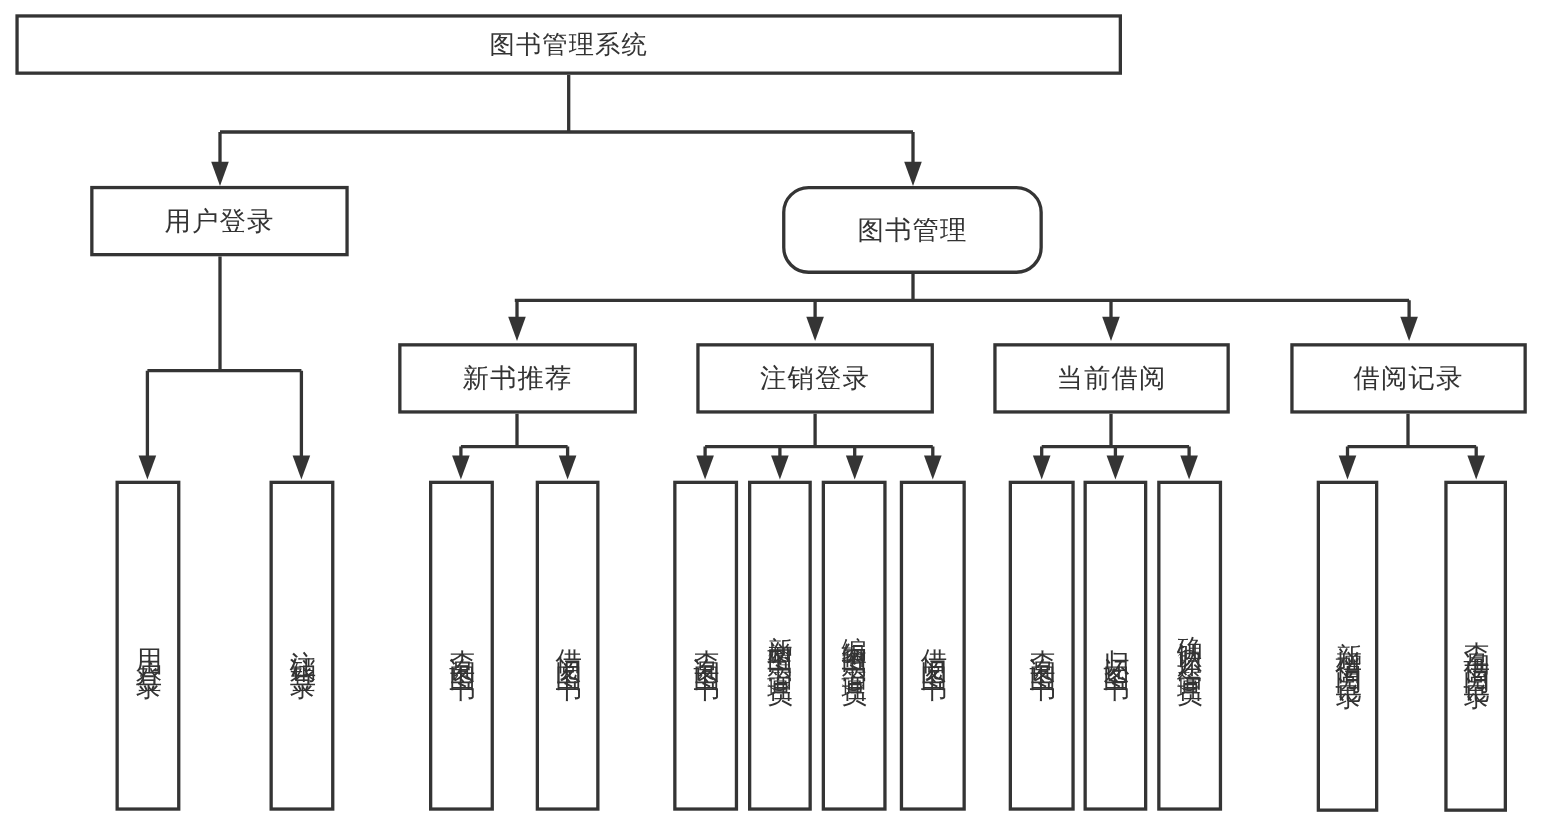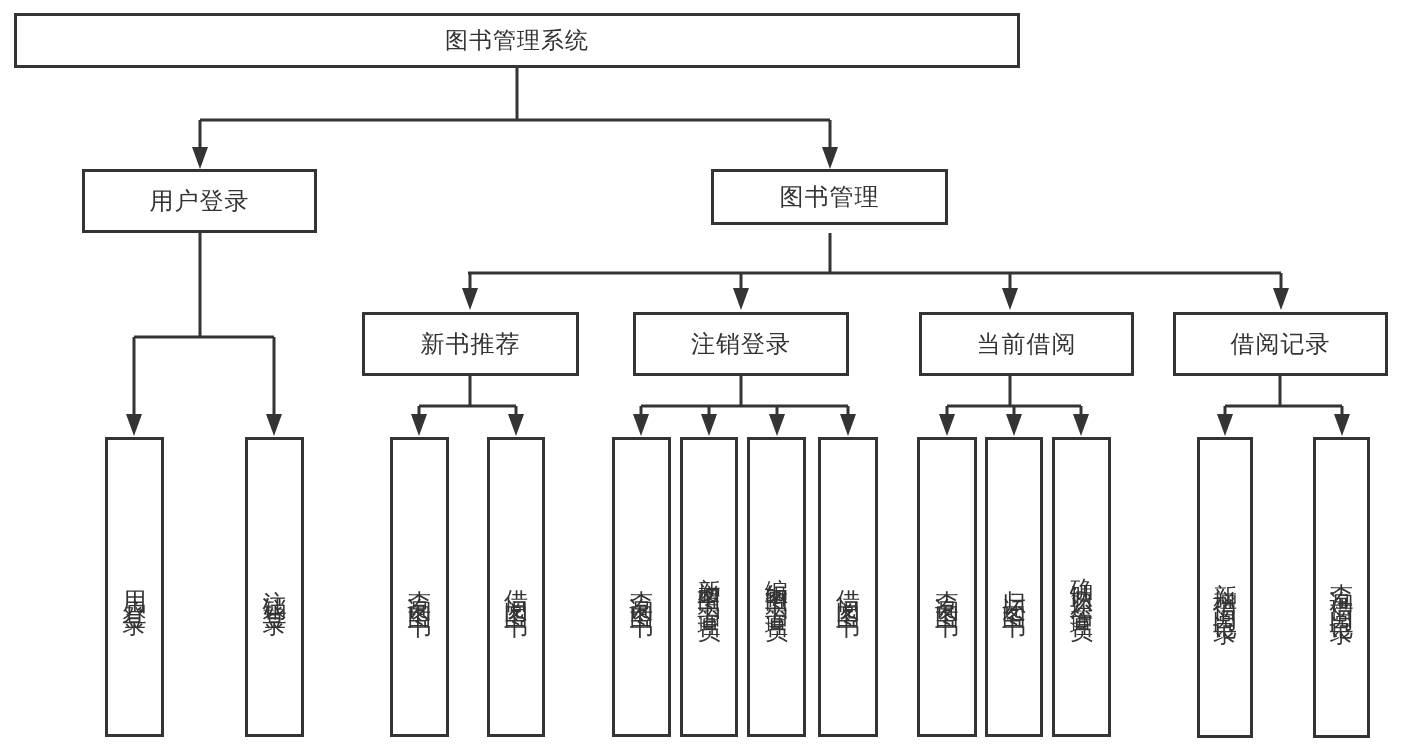--- a/index.html
+++ b/index.html
@@ -75,25 +75,25 @@
       <polygon points="1006,414 1022,414 1014,436"></polygon>
       <polygon points="1073,414 1089,414 1081,436"></polygon>
       <polygon points="1217,414 1233,414 1225,436"></polygon>
       <polygon points="1334,414 1350,414 1342,436"></polygon>
     </g>
   </svg>
 
   <div class="box hbox root-box" style="left:14px; top:13px; width:1006px; height:55px;">图书管理系统</div>
 
   <div class="box hbox" style="left:82px; top:169px; width:235px; height:64px;">用户登录</div>
-  <div class="box hbox" style="left:711px; top:169px; width:237px; height:56px;">图书管理</div>
+  <div class="box hbox" style="left:711px; top:169px; width:237px; height:80px;border-radius:24px;">图书管理</div>
 
   <div class="box hbox" style="left:362px; top:312px; width:217px; height:64px;">新书推荐</div>
   <div class="box hbox" style="left:633px; top:312px; width:216px; height:64px;">注销登录</div>
-  <div class="box hbox" style="left:903px; top:312px; width:215px; height:64px;margin-left:16px;">当前借阅</div>
+  <div class="box hbox" style="left:903px; top:312px; width:215px; height:64px;">当前借阅</div>
   <div class="box hbox" style="left:1173px; top:312px; width:215px; height:64px;">借阅记录</div>
 
   <div class="box vbox" style="left:105px; top:437px; width:59px; height:300px;">
     <span>用户登录</span>
   </div>
   <div class="box vbox" style="left:245px; top:437px; width:59px; height:300px;">
     <span>注销登录</span>
   </div>
 
   <div class="box vbox" style="left:390px; top:437px; width:59px; height:300px;">

